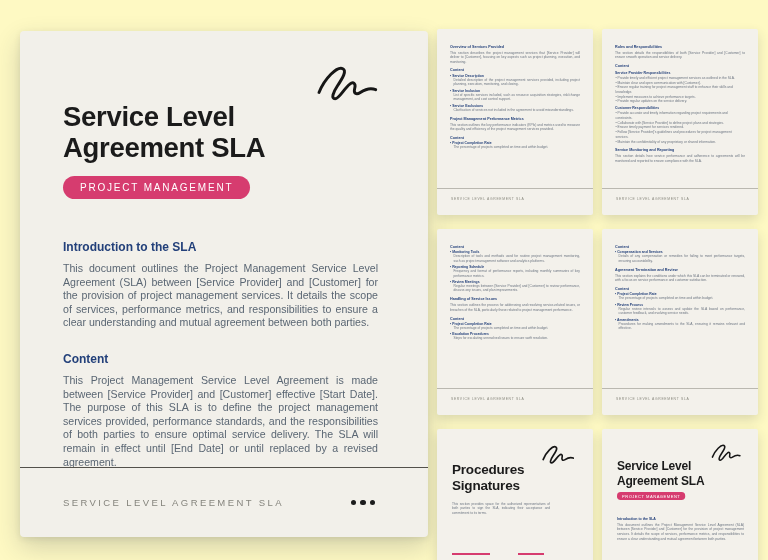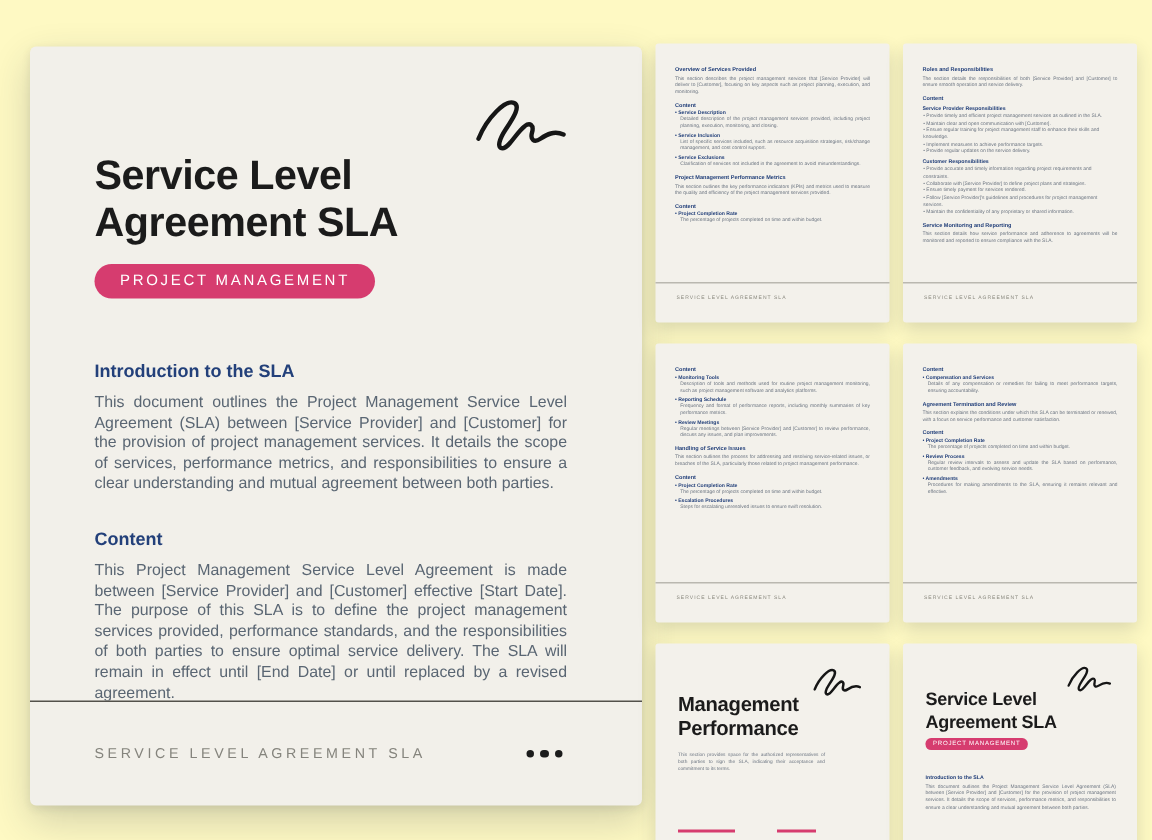--- a/index.html
+++ b/index.html
@@ -239,22 +239,22 @@
       <span class="tf-text">SERVICE LEVEL AGREEMENT SLA</span>
 
     </div>
   </div>
 
   <div class="thumb t-r3 t-c1">
     <svg class="logo-svg sig-logo" viewBox="0 0 100 70">
       <path d="M10 50 C 18 30, 36 12, 44 16 C 50 19, 44 29, 36 41 C 30 50, 27 59, 33 59 C 39 59, 46 44, 54 38 C 59 34, 63 37, 61 44 C 59 51, 63 54, 69 50 C 75 46, 82 42, 91 46" fill="none" stroke="#161616" stroke-width="4.5" stroke-linecap="round"></path>
     </svg>
     <div class="sig-title">
-      <div>Management</div>
-      <div>Performance</div>
+      <div>Procedures</div>
+      <div>Signatures</div>
     </div>
     <div class="sig-body">This section provides space for the authorized representatives of both parties to sign the SLA, indicating their acceptance and commitment to its terms.</div>
     <div class="sig-line l1"></div>
     <div class="sig-line l2"></div>
   </div>
 
   <div class="thumb t-r3 t-c2">
     <svg class="logo-svg mc-logo" viewBox="0 0 100 70">
       <path d="M10 50 C 18 30, 36 12, 44 16 C 50 19, 44 29, 36 41 C 30 50, 27 59, 33 59 C 39 59, 46 44, 54 38 C 59 34, 63 37, 61 44 C 59 51, 63 54, 69 50 C 75 46, 82 42, 91 46" fill="none" stroke="#161616" stroke-width="4.5" stroke-linecap="round"></path>
     </svg>

